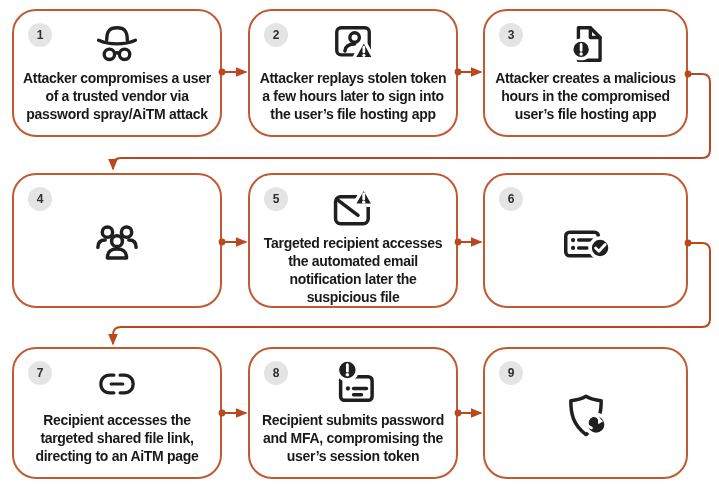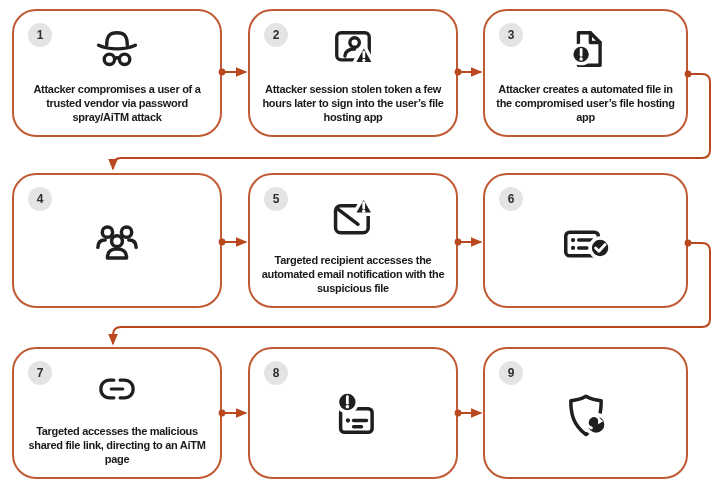--- a/index.html
+++ b/index.html
@@ -15,21 +15,21 @@
   }
   .badge{
     position:absolute;left:14px;top:12px;width:24px;height:24px;border-radius:50%;
     background:#E4E4E4;color:#2f2f2f;font-size:12px;font-weight:bold;
     display:flex;align-items:center;justify-content:center;
   }
   .icon-wrap{flex:1 1 auto;display:flex;align-items:center;justify-content:center;padding-top:6px;}
   .icon-wrap svg{display:block;}
   .caption{
     flex:0 0 auto;text-align:center;color:#191919;font-weight:bold;
-    font-size:11px;line-height:1.28;letter-spacing:-0.3px;
+    font-size:14px;line-height:1.28;letter-spacing:-0.3px;
     padding:0 6px 11px 6px;max-width:200px;
   }
   .ic{stroke:#1F1F1F;stroke-width:3.1;fill:none;stroke-linecap:round;stroke-linejoin:round;}
   .icf{fill:#1F1F1F;stroke:#ffffff;stroke-width:3;stroke-linejoin:round;}
   .icw{stroke:#ffffff;stroke-width:2.5;fill:none;stroke-linecap:round;stroke-linejoin:round;}
   .icwf{fill:#ffffff;stroke:none;}
   .icd{fill:#1F1F1F;stroke:none;}
 </style>
 </head>
 <body>
@@ -83,35 +83,35 @@
     <div class="icon-wrap">
       <svg width="56" height="52" viewBox="0 0 48 48">
         <rect class="ic" x="9" y="9" width="30" height="25" rx="4"></rect>
         <circle class="ic" cx="25.5" cy="18" r="4.4" stroke-width="2.9"></circle>
         <path class="ic" d="M16.5 30.5 C17 25.5 21 24 25.5 24" stroke-width="2.9"></path>
         <path class="icf" d="M34 20.5 L43.5 37.5 H24.5 Z"></path>
         <path class="icw" d="M34 26.8 V31.4"></path>
         <circle class="icwf" cx="34" cy="34.4" r="1.5"></circle>
       </svg>
     </div>
-    <div class="caption">Attacker session stolen token a few hours later to sign into the user’s file hosting app</div>
+    <div class="caption">Attacker replays stolen token a few hours later to sign into the user’s file hosting app</div>
   </div>
 
   <div class="box" style="left:483px;top:9px;width:205px;height:128px">
     <span class="badge">3</span>
     <div class="icon-wrap">
       <svg width="56" height="52" viewBox="0 0 48 48">
         <path class="ic" d="M17 9 H28 L37 18 V39 H17 Z"></path>
         <path class="ic" d="M28 9 V18 H37" stroke-width="2.9"></path>
         <circle class="icf" cx="19.5" cy="29" r="8.6"></circle>
         <path class="icw" d="M19.5 24.4 V30"></path>
         <circle class="icwf" cx="19.5" cy="33.2" r="1.6"></circle>
       </svg>
     </div>
-    <div class="caption">Attacker creates a automated file in the compromised user’s file hosting app</div>
+    <div class="caption">Attacker creates a malicious hours in the compromised user’s file hosting app</div>
   </div>
 
   <div class="box" style="left:12px;top:173px;width:210px;height:135px">
     <span class="badge">4</span>
     <div class="icon-wrap">
       <svg width="58" height="54" viewBox="0 0 48 48">
         <circle class="ic" cx="15.5" cy="13.5" r="4.6" stroke-width="2.9"></circle>
         <circle class="ic" cx="32.5" cy="13.5" r="4.6" stroke-width="2.9"></circle>
         <path class="ic" d="M7 27 C7 22 9.5 20.5 13.5 20.5" stroke-width="2.9"></path>
         <path class="ic" d="M41 27 C41 22 38.5 20.5 34.5 20.5" stroke-width="2.9"></path>
@@ -125,21 +125,21 @@
     <span class="badge">5</span>
     <div class="icon-wrap">
       <svg width="58" height="54" viewBox="0 0 48 48">
         <rect class="ic" x="8.5" y="14" width="29" height="24" rx="4.5"></rect>
         <path class="ic" d="M10 16.5 L28.5 30.5" stroke-width="2.9"></path>
         <path class="icf" d="M33.5 6 L42.5 21.5 H24.5 Z"></path>
         <path class="icw" d="M33.5 11.4 V16"></path>
         <circle class="icwf" cx="33.5" cy="18.8" r="1.5"></circle>
       </svg>
     </div>
-    <div class="caption">Targeted recipient accesses the automated email notification with the suspicious file</div>
+    <div class="caption">Targeted recipient accesses the automated email notification later the suspicious file</div>
   </div>
 
   <div class="box" style="left:483px;top:173px;width:205px;height:135px">
     <span class="badge">6</span>
     <div class="icon-wrap">
       <svg width="58" height="54" viewBox="0 0 48 48">
         <rect class="ic" x="6" y="13.5" width="29" height="21" rx="3.5"></rect>
         <circle class="icd" cx="12.5" cy="20.5" r="1.9"></circle>
         <path class="ic" d="M17.5 20.5 H29.5" stroke-width="2.7"></path>
         <circle class="icd" cx="12.5" cy="27.5" r="1.9"></circle>
@@ -152,36 +152,37 @@
 
   <div class="box" style="left:12px;top:347px;width:210px;height:132px">
     <span class="badge">7</span>
     <div class="icon-wrap">
       <svg width="58" height="50" viewBox="0 0 48 48">
         <path class="ic" d="M21 15.5 H17 C12 15.5 8.5 19 8.5 24 C8.5 29 12 32.5 17 32.5 H21" stroke-width="4.2"></path>
         <path class="ic" d="M27 15.5 H31 C36 15.5 39.5 19 39.5 24 C39.5 29 36 32.5 31 32.5 H27" stroke-width="4.2"></path>
         <path class="ic" d="M18.5 24 H29.5" stroke-width="4.2"></path>
       </svg>
     </div>
-    <div class="caption">Targeted accesses the malicious shared file link, directing to an AiTM page</div>
+    <div class="caption">Recipient accesses the targeted shared file link, directing to an AiTM page</div>
   </div>
 
   <div class="box" style="left:248px;top:347px;width:210px;height:132px">
     <span class="badge">8</span>
     <div class="icon-wrap">
       <svg width="58" height="54" viewBox="0 0 48 48">
         <rect class="ic" x="13" y="17.5" width="28" height="21" rx="3.5"></rect>
         <circle class="icd" cx="19.5" cy="28" r="1.9"></circle>
         <path class="ic" d="M24.5 28 H36" stroke-width="2.7"></path>
         <path class="ic" d="M24.5 33.5 H31.5" stroke-width="2.7"></path>
         <circle class="icf" cx="19" cy="11.5" r="8.8"></circle>
         <path class="icw" d="M19 6.8 V12.6"></path>
         <circle class="icwf" cx="19" cy="15.8" r="1.6"></circle>
       </svg>
     </div>
+    <div class="caption">Recipient submits password and MFA, compromising the user’s session token</div>
   </div>
 
   <div class="box" style="left:483px;top:347px;width:205px;height:132px">
     <span class="badge">9</span>
     <div class="icon-wrap">
       <svg width="58" height="54" viewBox="0 0 48 48">
         <path class="ic" d="M24 6.5 C27.5 8.7 32.5 10 37.5 10.4 C37.5 21.5 35.8 31.5 24 40.5 C12.2 31.5 10.5 21.5 10.5 10.4 C15.5 10 20.5 8.7 24 6.5 Z" stroke-width="2.9"></path>
         <circle class="icf" cx="33" cy="31.5" r="8.8"></circle>
         <path class="icw" d="M28.8 34.6 A5.6 5.6 0 1 1 36.2 28.4" stroke-width="2.3"></path>
         <path class="icwf" d="M34.8 25.2 L39.3 28.6 L34.8 31.4 Z"></path>

